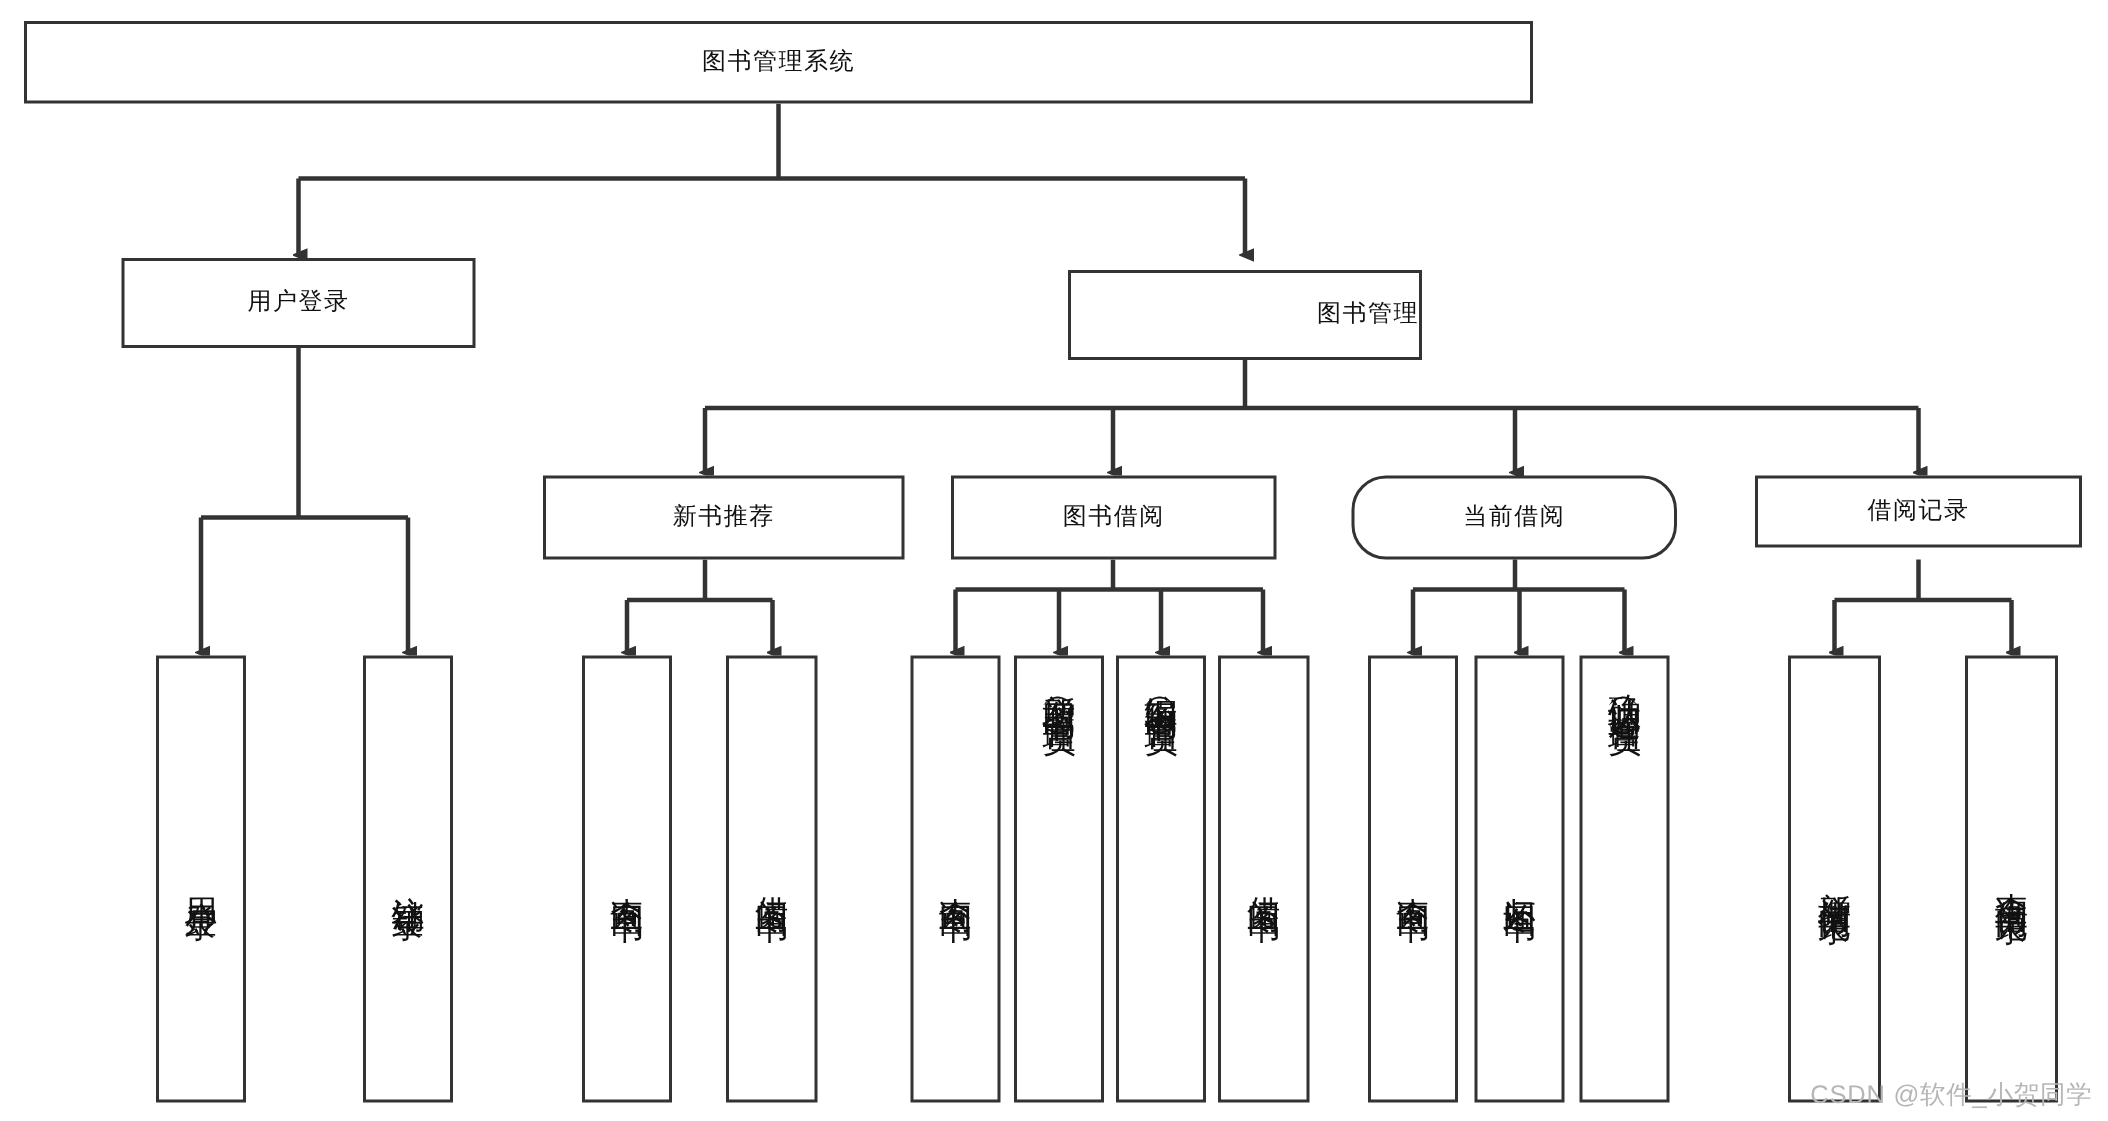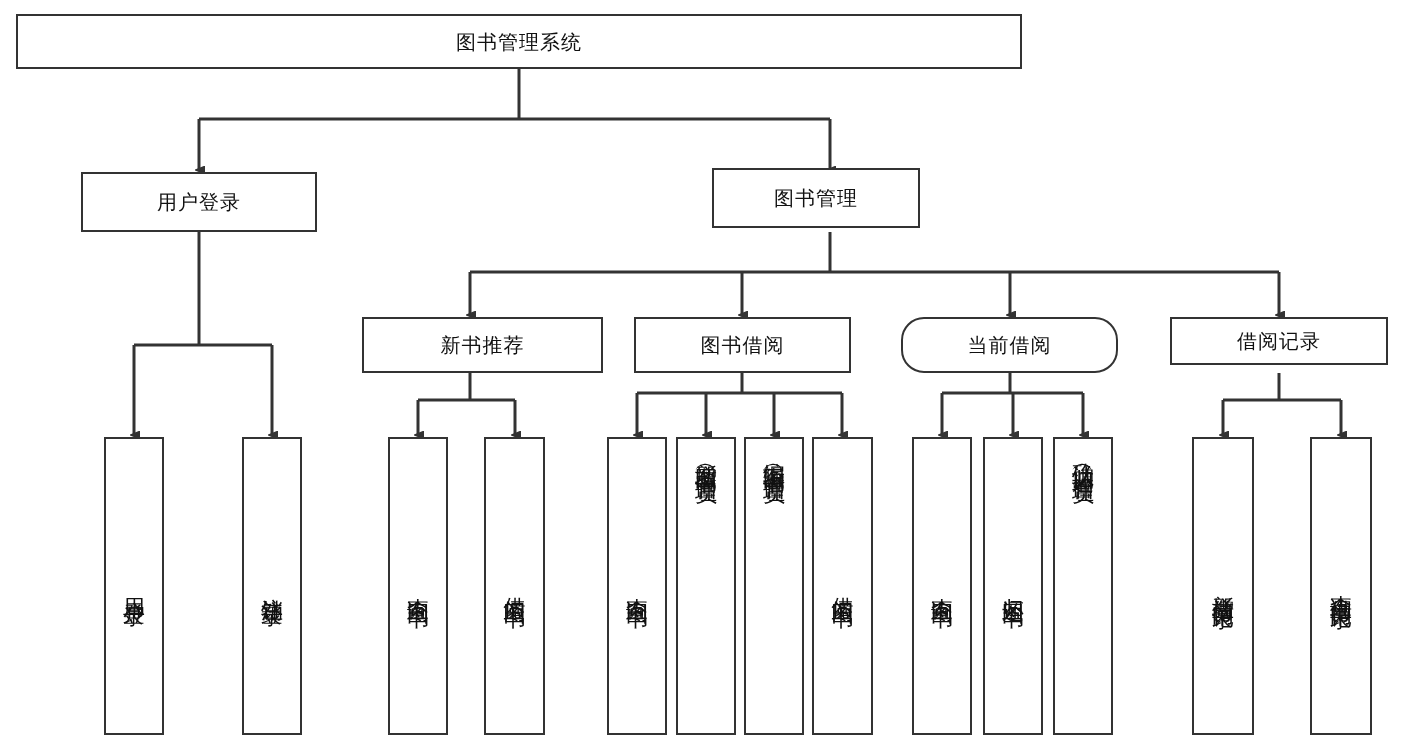--- a/index.html
+++ b/index.html
@@ -2,21 +2,21 @@
 <html><head>
 <meta charset="utf-8">
 <style>
   html,body{margin:0;padding:0;background:#ffffff;}
   body{font-family:"Liberation Sans","DejaVu Sans",sans-serif;}
   #stage{position:relative;width:1405px;height:747px;background:#ffffff;overflow:hidden;}
   #wires{position:absolute;left:0;top:0;width:1405px;height:747px;}
   .node{position:absolute;box-sizing:border-box;background:#ffffff;
         border:2px solid #333333;display:flex;align-items:center;justify-content:center;}
   .node-label{color:#111111;white-space:nowrap;line-height:1.0;}
-  .h-node .node-label{font-size:20px;letter-spacing:1px;}
+  .h-node .node-label{font-size:16px;letter-spacing:1px;}
   .v-node{align-items:flex-start;padding-top:6px;}
   .v-node .node-label{writing-mode:vertical-rl;text-orientation:upright;
         font-size:22px;letter-spacing:3px;white-space:nowrap;}
   .v-node.center-text{align-items:center;padding-top:0;}
   #watermark{position:absolute;right:10px;bottom:6px;font-size:17px;color:#b6b6b6;
         letter-spacing:.5px;white-space:nowrap;pointer-events:none;}
 </style>
 </head>
 <body>
 
@@ -65,21 +65,21 @@
       </g>
   </svg>
 
   <div id="nodes">
       <div class="node h-node" style="left: 16px; top: 14px; width: 1006px; height: 55px;">
         <span class="node-label">图书管理系统</span>
       </div>
       <div class="node h-node" style="left: 81px; top: 172px; width: 236px; height: 60px;">
         <span class="node-label">用户登录</span>
       </div>
-      <div class="node h-node" style="left: 712px; top: 168px; width: 208px; height: 60px;">
+      <div class="node h-node" style="left: 712px; top: 180px; width: 236px; height: 60px; justify-content: flex-end;">
         <span class="node-label">图书管理</span>
       </div>
       <div class="node h-node" style="left: 362px; top: 317px; width: 241px; height: 56px;">
         <span class="node-label">新书推荐</span>
       </div>
       <div class="node h-node" style="left: 634px; top: 317px; width: 217px; height: 56px; font-family: Liberation Serif, serif;">
         <span class="node-label">图书借阅</span>
       </div>
       <div class="node h-node" style="left: 901px; top: 317px; width: 217px; height: 56px; border-radius: 23px;">
         <span class="node-label">当前借阅</span>
@@ -121,13 +121,14 @@
         <span class="node-label">确认归还（管理员）</span>
       </div>
       <div class="node v-node center-text" style="left: 1192px; top: 437px; width: 62px; height: 298px;">
         <span class="node-label">新增借阅记录</span>
       </div>
       <div class="node v-node center-text" style="left: 1310px; top: 437px; width: 62px; height: 298px;">
         <span class="node-label">查询借阅记录</span>
       </div>
     </div>
 
+  <div id="watermark">CSDN @软件_小贺同学</div>
 </div>
 
 </body></html>

